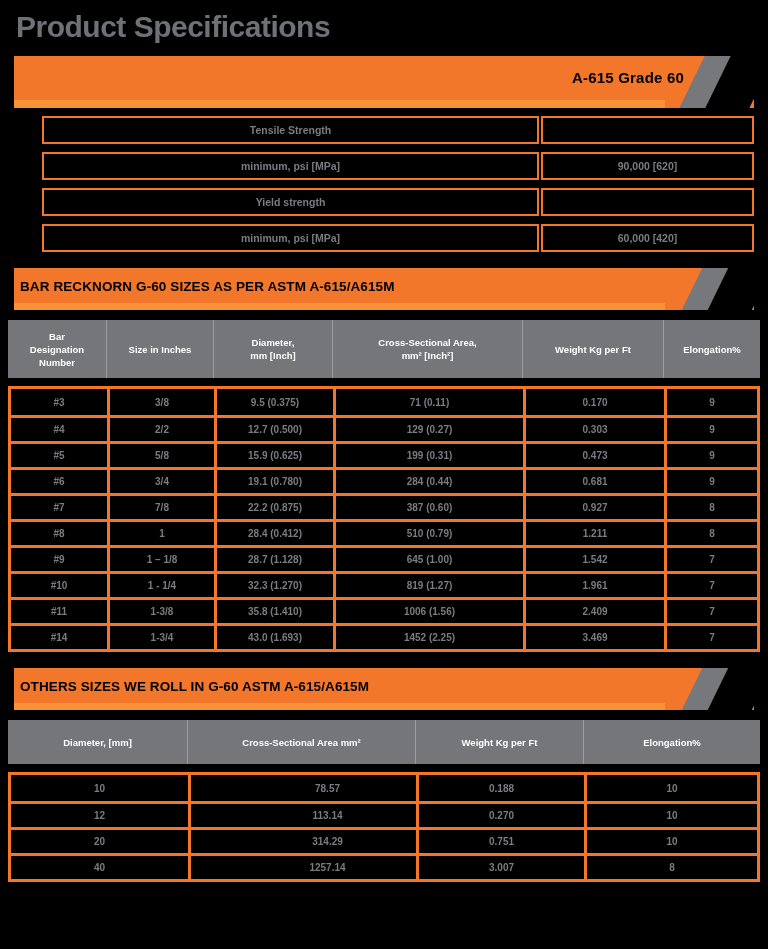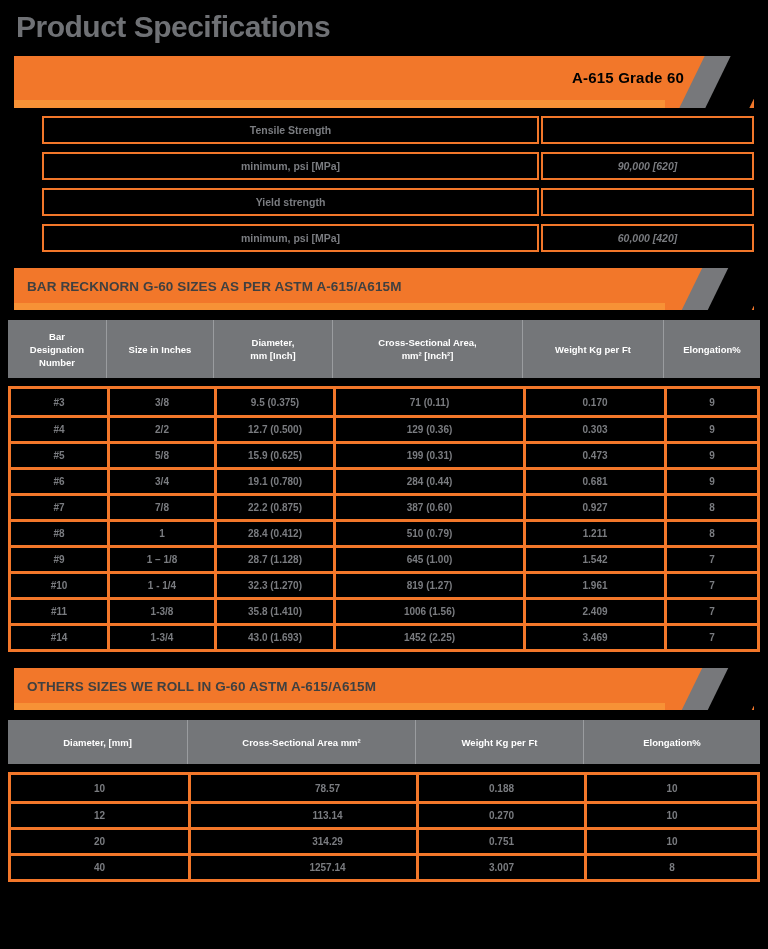--- a/index.html
+++ b/index.html
@@ -85,43 +85,43 @@
     border: 2px solid #f2772a;
     background: #000000;
     color: #7a7c80;
     font-size: 10.5px;
     font-weight: bold;
     display: flex;
     align-items: center;
     justify-content: center;
   }
   .spec-row .cell.label { flex: 0 0 497px; }
-  .spec-row .cell.value { flex: 1 1 auto; margin-left: 2px; font-style: italic; }
+  .spec-row .cell.value { flex: 1 1 auto; margin-left: 2px; }
 
   
   .section-banner {
     position: relative;
     margin: 16px 14px 0 14px;
     height: 42px;
     background: #f2772a;
     overflow: hidden;
   }
   .section-banner .underline {
     position: absolute;
     left: 0;
     bottom: 0;
     width: 88%;
     height: 7px;
     background: #f79236;
   }
   .section-banner .section-text {
     position: absolute;
-    left: 13px;
+    left: 6px;
     top: 11px;
-    color: #404040;
+    color: #000000;
     font-size: 13.5px;
     font-weight: bold;
     letter-spacing: 0.1px;
   }
 
   
   .tbl-head {
     display: flex;
     margin: 10px 8px 0 8px;
     background: #747679;
@@ -252,21 +252,21 @@
         <div class="td c1">3/8</div>
         <div class="td c2">9.5 (0.375)</div>
         <div class="td c3">71 (0.11)</div>
         <div class="td c4">0.170</div>
         <div class="td c5">9</div>
       </div>
       <div class="tbl-row">
         <div class="td c0">#4</div>
         <div class="td c1">2/2</div>
         <div class="td c2">12.7 (0.500)</div>
-        <div class="td c3">129 (0.36)</div>
+        <div class="td c3">129 (0.27)</div>
         <div class="td c4">0.303</div>
         <div class="td c5">9</div>
       </div>
       <div class="tbl-row">
         <div class="td c0">#5</div>
         <div class="td c1">5/8</div>
         <div class="td c2">15.9 (0.625)</div>
         <div class="td c3">199 (0.31)</div>
         <div class="td c4">0.473</div>
         <div class="td c5">9</div>

